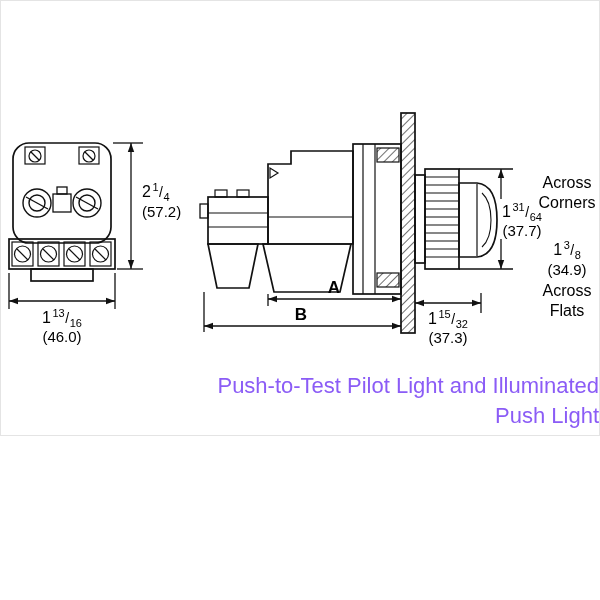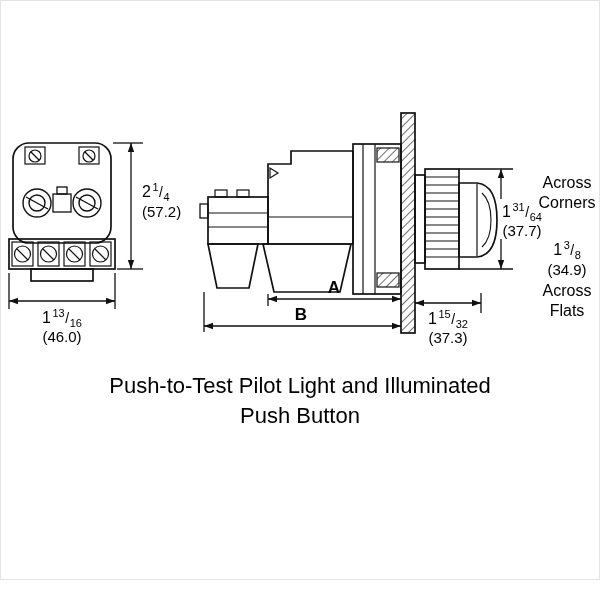--- a/index.html
+++ b/index.html
@@ -1,25 +1,25 @@
 <!DOCTYPE html>
 <html><head>
 <meta charset="utf-8">
 <style>
   html,body{margin:0;padding:0;background:#ffffff;}
   .page{
-    position:relative;width:600px;height:580px;background:#ffffff;
+    position:relative;width:600px;height:436px;background:#ffffff;
     border:1px solid #e4e4e4;box-sizing:border-box;overflow:hidden;
     font-family:"Liberation Sans",sans-serif;
   }
   .page svg{position:absolute;left:0;top:0;}
   svg text{fill:#000;font-family:"Liberation Sans",sans-serif;}
   .caption{
-    position:absolute;left:0;right:0;top:370px;text-align:center;
-    font-size:22px;line-height:30px;color:#000000;font-weight:400;
+    position:absolute;left:0;right:0;top:370px;text-align:right;
+    font-size:22px;line-height:30px;color:#8b5cf6;font-weight:400;
   }
 </style>
 </head>
 <body>
 
 <div class="page">
 
 <svg width="600" height="600" viewBox="0 0 600 600">
   <defs>
     <pattern id="hatch" patternUnits="userSpaceOnUse" width="6" height="6" patternTransform="rotate(45)">
@@ -176,16 +176,16 @@
   <text x="566" y="207" font-size="16" text-anchor="middle">Corners</text>
 
   <text x="566" y="254" font-size="16" text-anchor="middle"><tspan>1</tspan><tspan dx="1.5" dy="-6" font-size="11">3</tspan><tspan dx="0.5" dy="6" font-size="14">/</tspan><tspan dx="0.5" dy="4" font-size="11">8</tspan></text>
   <text x="566" y="274" font-size="15" text-anchor="middle">(34.9)</text>
   <text x="566" y="295" font-size="16" text-anchor="middle">Across</text>
   <text x="566" y="315" font-size="16" text-anchor="middle">Flats</text>
 </svg>
 
 <div class="caption">
   <div>Push-to-Test Pilot Light and Illuminated</div>
-  <div>Push Button</div>
+  <div>Push Light</div>
 </div>
 
 </div>
 
 </body></html>

